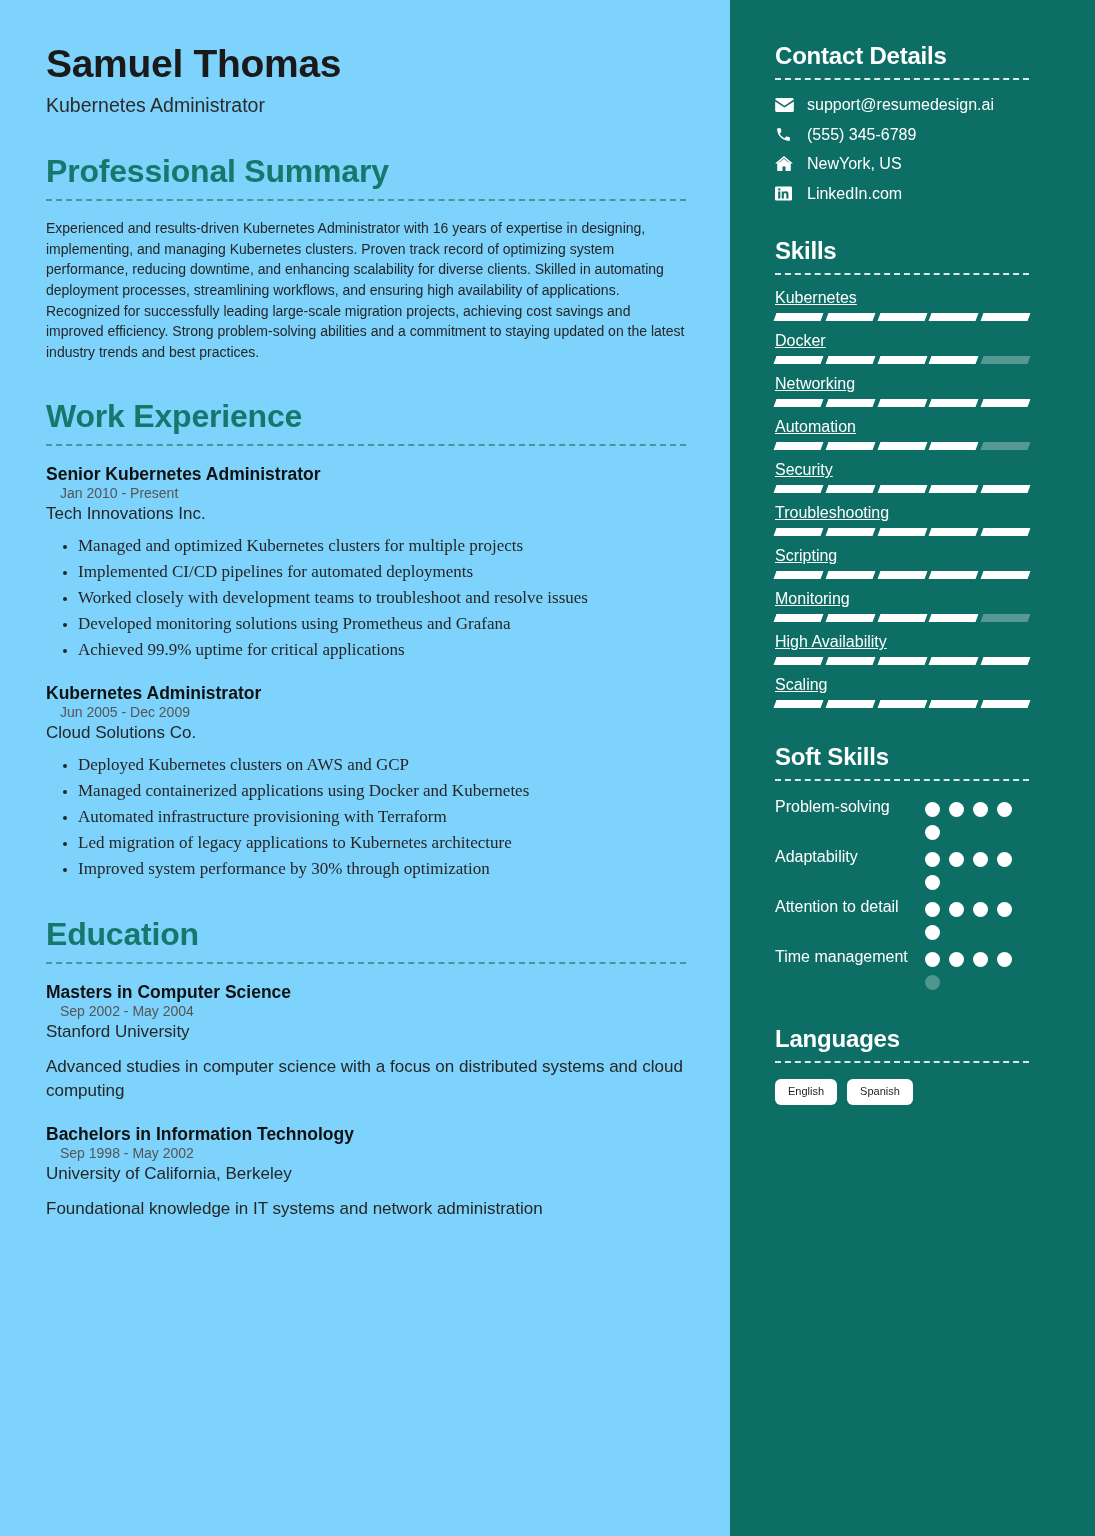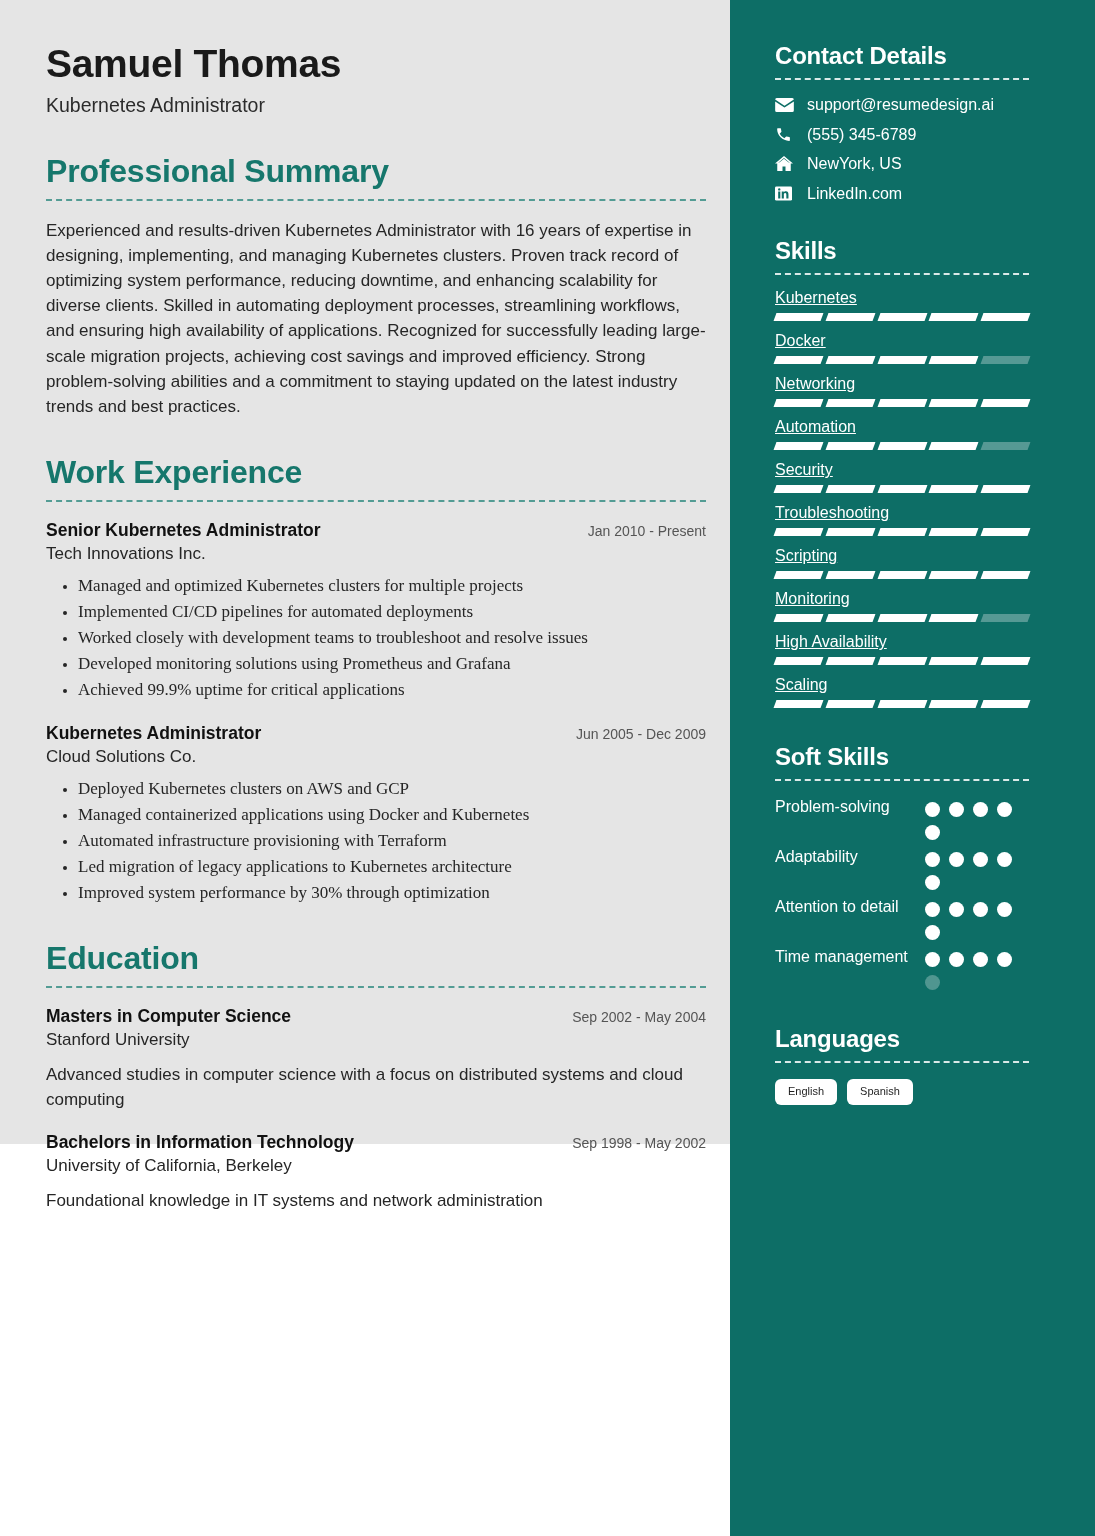--- a/index.html
+++ b/index.html
@@ -19,23 +19,23 @@
     position: relative;
     width: 1095px;
     height: 1536px;
     display: flex;
     background: #ffffff;
   }
 
   
   .main-col {
     width: 730px;
-    height: 1144px;
-    padding: 42px 24px 0 46px;
-    background: #e5e5e5;
+    height: 1536px;
+    padding: 42px 44px 0 46px;
+    background: #7dd3fc;
   }
 
   .name {
     font-size: 39px;
     font-weight: bold;
     color: #1a1a1a;
     letter-spacing: -0.3px;
     line-height: 1.15;
   }
 
@@ -59,33 +59,34 @@
 
   .dash-rule {
     margin-top: 9px;
     height: 0;
     border-top: 2px dashed #3a9086;
     opacity: 0.85;
   }
 
   .summary-text {
     margin-top: 17px;
-    font-size: 17px;
+    font-size: 14px;
     line-height: 1.48;
     color: #262626;
   }
 
   
   .entry { margin-top: 20px; }
   .entry.first { margin-top: 18px; }
 
   .entry-head {
     display: flex;
     align-items: baseline;
     justify-content: space-between;
+    flex-direction: column;
   }
 
   .entry-title {
     font-size: 17.5px;
     font-weight: bold;
     color: #111111;
   }
 
   .entry-date {
     font-size: 14px;

